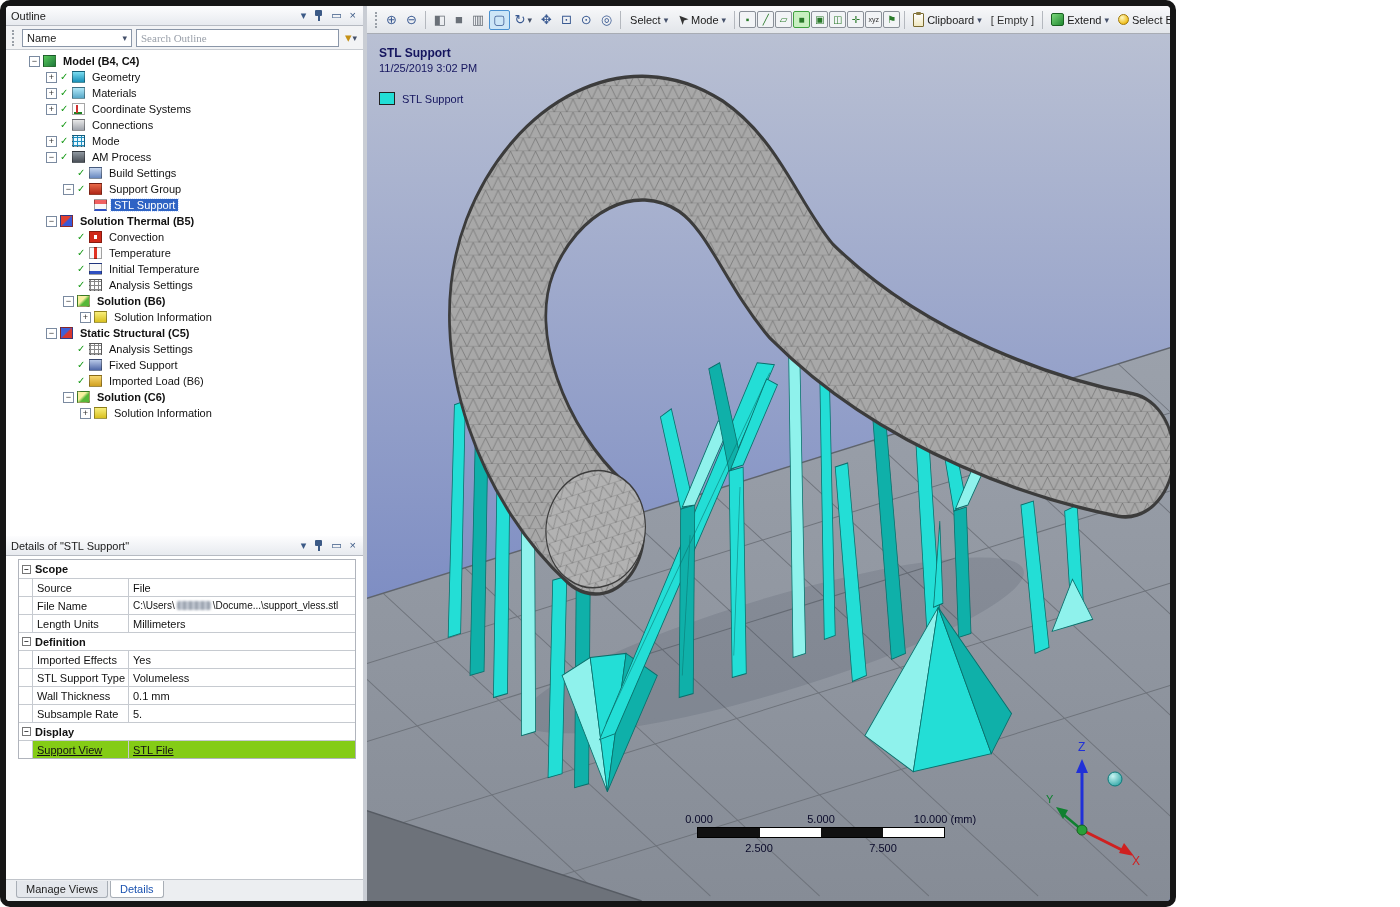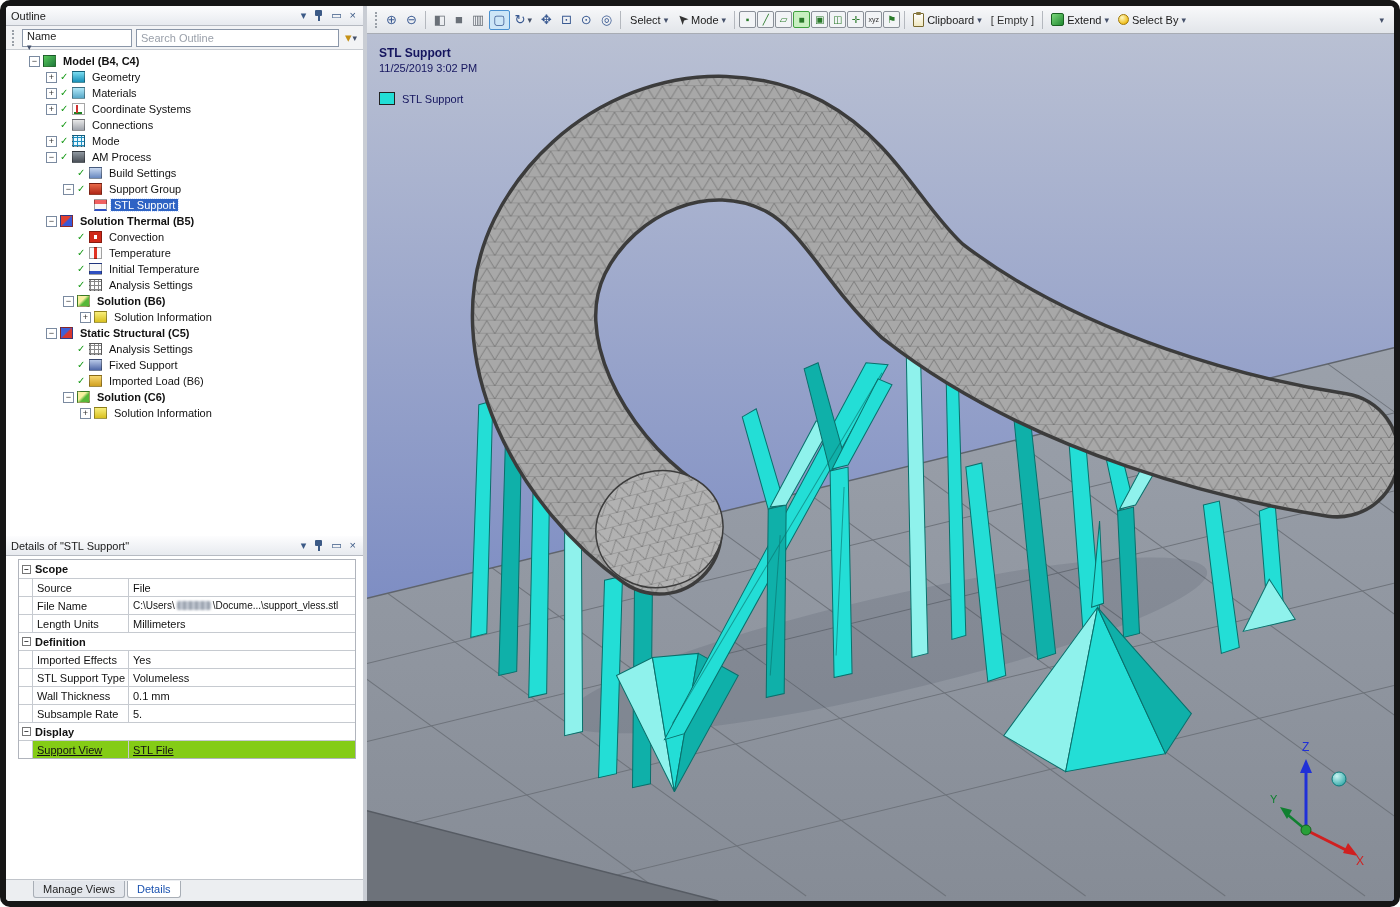--- a/index.html
+++ b/index.html
@@ -1,31 +1,31 @@
 <!DOCTYPE html>
 <html style="--selection: #2e63c4; --support: #23ded6; --support-light: #8ff2ec; --support-dark: #0fb0a9; --support-edge: #0a6f6b; --tube: #a8a8a8; --tube-edge: #3c3c3c; --vp-top: #b9c0d3; --vp-bottom: #5f73bb; --plate: #8f959f; --plate-dark: #6d727a; --check: #189a18; --annot: #15155e;"><head>
 <meta charset="utf-8">
 <style>
   html,body{margin:0;padding:0;background:#fff;font-family:"Liberation Sans","DejaVu Sans",sans-serif;}
   *{box-sizing:border-box;}
-  .window{width:1400px;height:907px;border:6px solid #161616;border-radius:10px;overflow:hidden;display:flex;background:#e4e6ea;}
+  .window{width:1176px;height:907px;border:6px solid #161616;border-radius:10px;overflow:hidden;display:flex;background:#e4e6ea;}
   
   .leftpanel{width:357px;flex:0 0 357px;display:flex;flex-direction:column;background:#fff;}
   .phead{height:20px;flex:0 0 20px;display:flex;align-items:center;gap:4px;padding:0 5px;background:linear-gradient(#fdfdfe,#e7eaef);border-bottom:1px solid #b6bac2;font-size:11px;color:#1a1a1a;}
   .ptitle{white-space:nowrap;}
   .spacer{flex:1;}
   .hic{color:#3c5a86;font-size:11px;line-height:1;padding:0 2px;cursor:default;}
   .pinwrap{display:flex;align-items:center;}
   .pin{display:inline-block;width:9px;height:11px;position:relative;}
   .pin::before{content:"";position:absolute;top:0;left:1px;width:7px;height:6px;background:#3c5a86;border-radius:1px;}
   .pin::after{content:"";position:absolute;top:6px;left:4px;width:2px;height:5px;background:#3c5a86;}
   .ocontrols{height:24px;flex:0 0 24px;display:flex;align-items:center;gap:4px;padding:0 4px;background:#f2f3f5;border-bottom:1px solid #c8ccd2;}
   .grip{width:4px;height:16px;border-left:2px dotted #9aa0a8;margin:0 2px;flex:0 0 auto;}
-  .namebox{width:110px;height:18px;border:1px solid #8a96a8;background:#fff;display:flex;justify-content:space-between;padding:0 4px;font-size:11px;color:#222;flex-direction:column;}
-  .search{flex:1;height:18px;border:1px solid #8a96a8;font-size:11px;padding:0 4px;font-family:Liberation Sans, sans-serif;color:#333;}
+  .namebox{width:110px;height:18px;border:1px solid #8a96a8;background:#fff;display:flex;align-items:center;justify-content:space-between;padding:0 4px;font-size:11px;color:#222;}
+  .search{flex:1;height:18px;border:1px solid #8a96a8;font-size:11px;padding:0 4px;font-family:Liberation Serif, serif;color:#333;}
   .search::placeholder{color:#9aa0aa;}
   .goldchev{display:flex;align-items:center;gap:1px;padding:0 2px;}
   .gy{color:#c49016;}
   .dd{font-size:9px;color:#44506a;}
   
   .tree{flex:0 0 486px;overflow:hidden;background:#fff;padding-top:3px;}
   .r{display:flex;align-items:center;height:16px;padding-left:calc(6px + var(--n)*17px);font-size:11px;color:#111;white-space:nowrap;cursor:default;}
   .r.b .l{font-weight:700;}
   .e{width:11px;height:11px;flex:0 0 11px;border:1px solid #7a8aa0;background:#fff;font-size:9px;line-height:9px;text-align:center;color:#333;margin-right:3px;}
   .e.ph{visibility:hidden;}
@@ -58,21 +58,21 @@
   .dgrid{display:grid;grid-template-columns:14px 96px 1fr;grid-auto-rows:18px;width:338px;margin:3px 0 0 12px;border:1px solid #b0b4bc;font-size:11px;color:#111;background:#fff;}
   .dhead{grid-column:1/4;display:flex;align-items:center;gap:4px;padding:0 3px;border-top:1px solid #c6cad0;font-weight:700;}
   .dhead.first{border-top:none;}
   .dbox{width:9px;height:9px;flex:0 0 9px;border:1px solid #777;background:#fff;font-size:8px;line-height:7px;text-align:center;color:#333;}
   .dc{display:flex;align-items:center;padding:0 4px;border-top:1px solid #c6cad0;overflow:hidden;white-space:nowrap;}
   .dgut{border-right:1px solid #c6cad0;}
   .dlab{border-right:1px solid #c6cad0;}
   .fn{font-size:10px;text-align:right;}
   .selc{background:#84cc16;text-decoration:underline;}
   .redact{display:inline-block;width:34px;height:9px;background:repeating-linear-gradient(90deg,#9aa2ae 0 3px,#c2c8d2 3px 6px);filter:blur(1.2px);border-radius:2px;margin:0 2px;}
-  .tabsbar{margin-top:auto;height:22px;flex:0 0 22px;display:flex;align-items:flex-start;gap:2px;padding:1px 4px 0 27px;background:#eceef1;border-top:1px solid #c0c4ca;}
+  .tabsbar{margin-top:auto;height:22px;flex:0 0 22px;display:flex;align-items:flex-start;gap:2px;padding:1px 4px 0 10px;background:#eceef1;border-top:1px solid #c0c4ca;}
   .tab{padding:2px 9px;border:1px solid #a8aeb6;border-top:none;background:#e4e7ec;font-size:11px;color:#222;border-radius:0 0 3px 3px;cursor:default;}
   .tab.active{background:#fff;color:#1a52b0;}
   .splitter{width:4px;flex:0 0 4px;background:#c9cdd4;}
   
   .rightcol{flex:1;display:flex;flex-direction:column;min-width:0;}
   .toolbar{height:28px;flex:0 0 28px;display:flex;align-items:center;gap:1px;padding:0 6px;background:linear-gradient(#f8f9fa,#e2e5ea);border-bottom:1px solid #a8acb4;font-size:11px;color:#222;white-space:nowrap;}
   .tbtn{display:flex;align-items:center;gap:2px;padding:1px 3px;height:20px;border:1px solid transparent;border-radius:2px;cursor:default;}
   .tbtn.act{background:#cde6f7;border-color:#4a90d0;}
   .g{font-size:13px;line-height:1;}
   .gb{color:#3a5a92;}
@@ -533,20 +533,33 @@
         </g>
       </svg>
 
       <div class="vtitle">STL Support</div>
       <div class="vtime">11/25/2019 3:02 PM</div>
       <div class="legend">
         <span class="sw"></span>
         <span>STL Support</span>
       </div>
 
+      <div class="scalebar">
+        <span class="sl t0">0.000</span>
+        <span class="sl t2">5.000</span>
+        <span class="sl t4">10.000 (mm)</span>
+        <span class="sbar">
+            <i class="bk"></i>
+            <i class="wh"></i>
+            <i class="bk"></i>
+            <i class="wh"></i>
+          </span>
+        <span class="sl b1">2.500</span>
+        <span class="sl b3">7.500</span>
+      </div>
 
       <svg class="triad" viewBox="0 0 120 130">
         <line x1="60" y1="95" x2="60" y2="36" stroke="#2030d8" stroke-width="3"></line>
         <polygon points="60,24 54,38 66,38" fill="#2030d8"></polygon>
         <text x="56" y="16" fill="#2030d8" font-size="12">Z</text>
         <line x1="60" y1="95" x2="102" y2="116" stroke="#d02020" stroke-width="3"></line>
         <polygon points="112,121 97,118 102,108" fill="#d02020"></polygon>
         <text x="110" y="130" fill="#d02020" font-size="12">X</text>
         <line x1="60" y1="95" x2="42" y2="80" stroke="#108030" stroke-width="2.5"></line>
         <polygon points="34,72 46,75 41,84" fill="#108030"></polygon>

